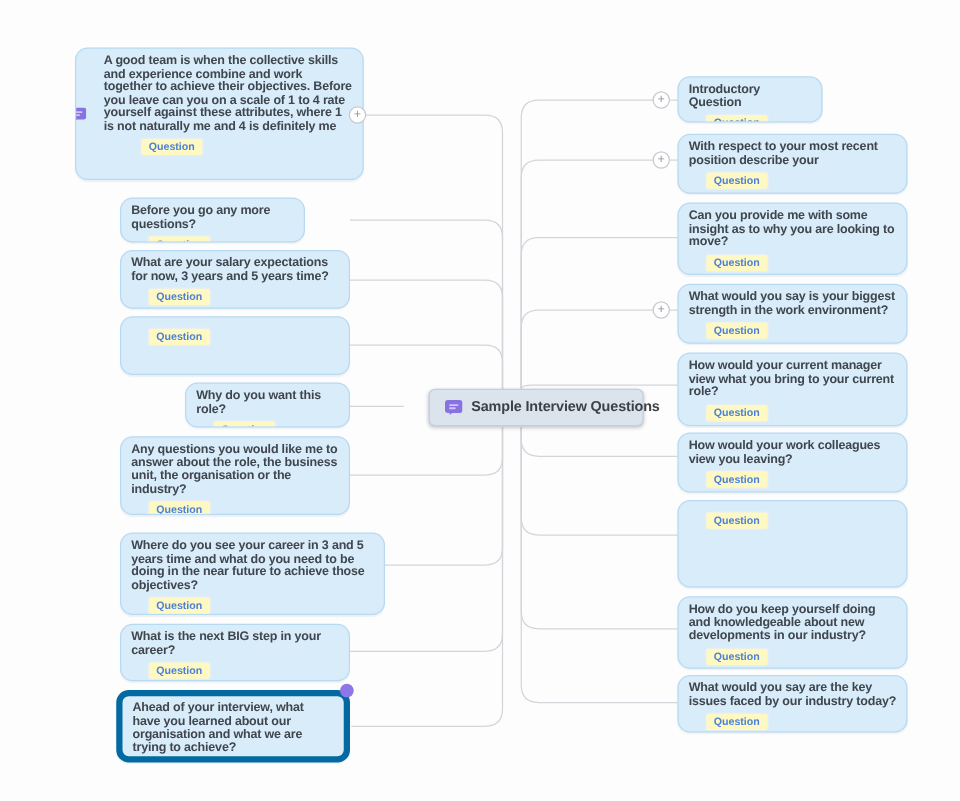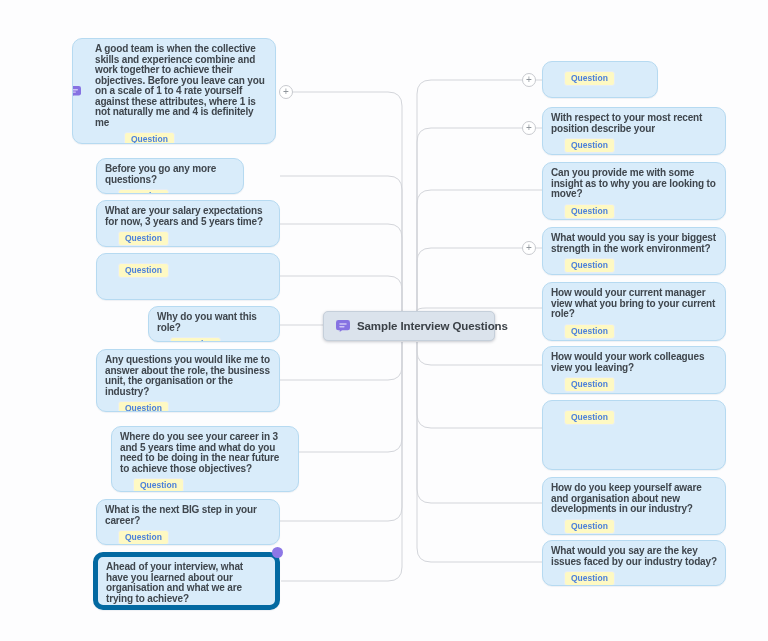--- a/index.html
+++ b/index.html
@@ -27,21 +27,21 @@
   .node.iconed .tag{margin-left:29px;}
   .node.selected{border:5px solid #0369a1;}
   .note-ic{
     position:absolute;left:-7px;top:50%;transform:translateY(-50%);
     width:16px;height:14px;display:flex;align-items:center;justify-content:center;
   }
   .center-node{
     position:absolute;z-index:3;box-sizing:border-box;
     background:#dbe3ec;border:1px solid #c5cfda;border-radius:5px;
     display:flex;align-items:center;gap:7px;padding:0 12px;
-    box-shadow:0 1px 3px rgba(30,40,60,.25);cursor:pointer;
+    box-shadow:0 1px 3px rgba(30,40,60,.25);cursor:pointer;margin-left:20px;
   }
   .center-node .lbl{font-size:11.5px;font-weight:700;color:#3b4147;letter-spacing:-0.1px;white-space:nowrap;}
   .plus{
     position:absolute;z-index:4;width:14px;height:14px;border-radius:50%;
     background:#ffffff;border:1px solid #c8cacf;box-sizing:border-box;
     color:#8f959b;font-size:10px;line-height:11px;text-align:center;font-weight:400;
     cursor:pointer;
   }
   .sel-dot{
     position:absolute;z-index:5;width:11px;height:11px;border-radius:50%;
@@ -69,21 +69,21 @@
       <path d="M 542 190 H 431 Q 417 190 417 204 V 311"></path>
       <path d="M 542 248 H 431 Q 417 248 417 262 V 311"></path>
       <path d="M 542 308 H 426 Q 417 308 417 311"></path>
       <path d="M 542 365 H 431 Q 417 365 417 351 V 342"></path>
       <path d="M 542 428 H 431 Q 417 428 417 414 V 342"></path>
       <path d="M 542 503 H 431 Q 417 503 417 489 V 342"></path>
       <path d="M 542 562 H 431 Q 417 562 417 548 V 342"></path>
     </g>
   </svg>
 
-  <div class="node iconed" style="left:72px;top:38px;width:204px;height:106px">
+  <div class="node iconed" style="left:60px;top:38px;width:231px;height:106px">
     <span class="note-ic">
       <svg width="13" height="11" viewBox="0 0 13 11">
           <rect x="0" y="0" width="13" height="9.5" rx="2.2" fill="#8672e2"></rect>
           <path d="M3.5 9 L3.5 11 L6 9 Z" fill="#8672e2"></path>
           <rect x="3" y="3" width="7" height="1.4" rx="0.7" fill="#cfc6f5"></rect>
           <rect x="3" y="5.4" width="5" height="1.4" rx="0.7" fill="#cfc6f5"></rect>
         </svg>
     </span>
     <div class="txt">A good team is when the collective skills and experience combine and work together to achieve their objectives. Before you leave can you on a scale of 1 to 4 rate yourself against these attributes, where 1 is not naturally me and 4 is definitely me</div>
     <span class="tag">Question</span>
@@ -106,21 +106,21 @@
   <div class="node" style="left:148px;top:306px;width:132px;height:36px">
     <div class="txt">Why do you want this role?</div>
     <span class="tag">Question</span>
   </div>
 
   <div class="node" style="left:96px;top:349px;width:184px;height:63px">
     <div class="txt">Any questions you would like me to answer about the role, the business unit, the organisation or the industry?</div>
     <span class="tag">Question</span>
   </div>
 
-  <div class="node" style="left:111px;top:426px;width:188px;height:66px">
+  <div class="node" style="left:96px;top:426px;width:212px;height:66px">
     <div class="txt">Where do you see your career in 3 and 5 years time and what do you need to be doing in the near future to achieve those objectives?</div>
     <span class="tag">Question</span>
   </div>
 
   <div class="node" style="left:96px;top:499px;width:184px;height:46px">
     <div class="txt">What is the next BIG step in your career?</div>
     <span class="tag">Question</span>
   </div>
 
   <div class="node selected" style="left:93px;top:552px;width:187px;height:58px">
@@ -135,20 +135,21 @@
           <rect x="0" y="0" width="13" height="9.5" rx="2.2" fill="#8672e2"></rect>
           <path d="M3.5 9 L3.5 11 L6 9 Z" fill="#8672e2"></path>
           <rect x="3" y="3" width="7" height="1.4" rx="0.7" fill="#cfc6f5"></rect>
           <rect x="3" y="5.4" width="5" height="1.4" rx="0.7" fill="#cfc6f5"></rect>
         </svg>
     </span>
     <span class="lbl">Sample Interview Questions</span>
   </div>
 
   <div class="node" style="left:542px;top:61px;width:116px;height:37px">
+    <div class="txt">Introductory Question</div>
     <span class="tag">Question</span>
   </div>
 
   <div class="node" style="left:542px;top:107px;width:184px;height:48px">
     <div class="txt">With respect to your most recent position describe your</div>
     <span class="tag">Question</span>
   </div>
 
   <div class="node" style="left:542px;top:162px;width:184px;height:58px">
     <div class="txt">Can you provide me with some insight as to why you are looking to move?</div>
@@ -168,21 +169,21 @@
   <div class="node" style="left:542px;top:346px;width:184px;height:48px">
     <div class="txt">How would your work colleagues view you leaving?</div>
     <span class="tag">Question</span>
   </div>
 
   <div class="node" style="left:542px;top:400px;width:184px;height:70px">
     <span class="tag">Question</span>
   </div>
 
   <div class="node" style="left:542px;top:477px;width:184px;height:58px">
-    <div class="txt">How do you keep yourself aware and organisation about new developments in our industry?</div>
+    <div class="txt">How do you keep yourself doing and knowledgeable about new developments in our industry?</div>
     <span class="tag">Question</span>
   </div>
 
   <div class="node" style="left:542px;top:540px;width:184px;height:46px">
     <div class="txt">What would you say are the key issues faced by our industry today?</div>
     <span class="tag">Question</span>
   </div>
 
   <div class="plus" style="left:279px;top:85px">+</div>
   <div class="plus" style="left:522px;top:73px">+</div>

